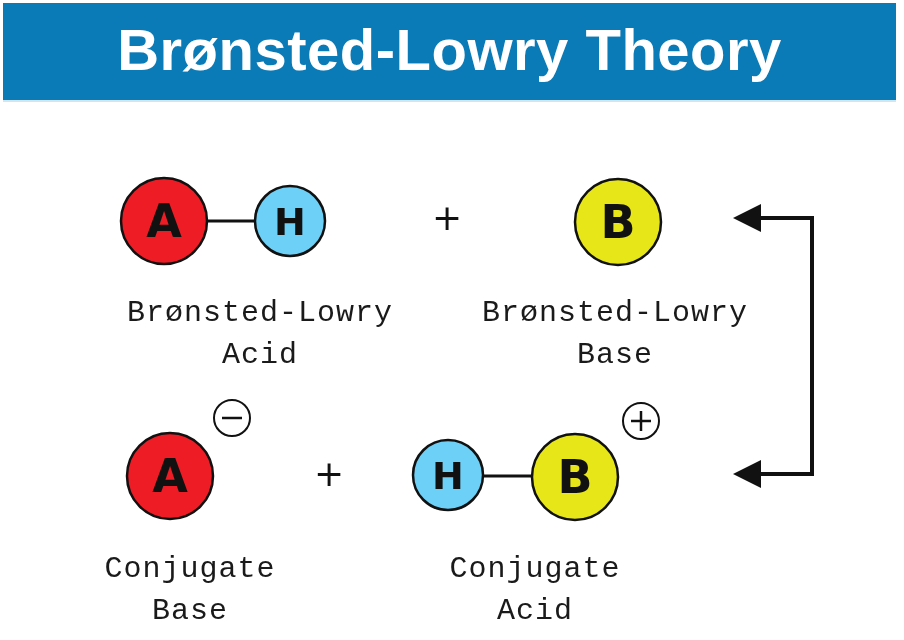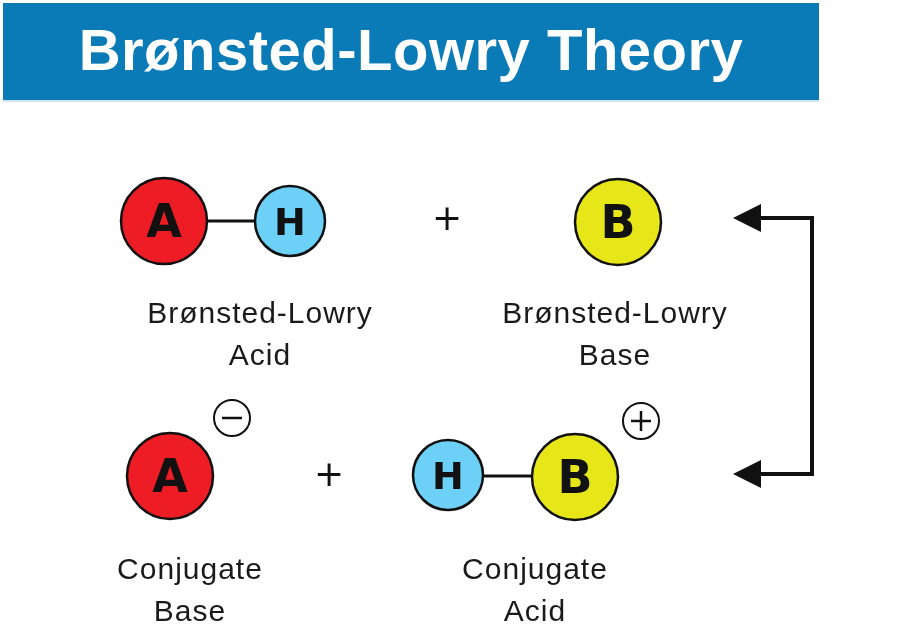--- a/index.html
+++ b/index.html
@@ -1,24 +1,24 @@
 <!DOCTYPE html>
 <html><head>
 <meta charset="utf-8">
 <style>
   html, body { margin: 0; padding: 0; }
   body { width: 904px; height: 640px; background: #ffffff; position: relative; overflow: hidden;
          font-family: "DejaVu Sans", sans-serif; }
-  .banner { position: absolute; left: 3px; top: 3px; width: 816px; height: 97px;
+  .banner { position: absolute; left: 3px; top: 3px; width: 893px; height: 97px;
             background: #0a7bb7; border-bottom: 2px solid #cfe6f3; display: flex;
             align-items: center; justify-content: center; }
   .banner-title { color: #ffffff; font-family: "Liberation Sans", sans-serif; font-weight: bold;
                   font-size: 58px; letter-spacing: 0.5px; margin-top: -4px; }
   .label { position: absolute; text-align: center; color: #1a1a1a; font-size: 30px;
-           line-height: 42px; letter-spacing: 1px; font-family: Liberation Sans, sans-serif; }
+           line-height: 42px; letter-spacing: 1px; font-family: Liberation Mono, monospace; }
   .label span { display: block; }
   svg.diagram { position: absolute; left: 0; top: 0; }
   .atom-letter { font-family: "DejaVu Sans", sans-serif; font-weight: bold; fill: #111; }
 </style>
 </head>
 <body>
 
 <div class="banner">
   <div class="banner-title">Brønsted-Lowry Theory</div>
 </div>

